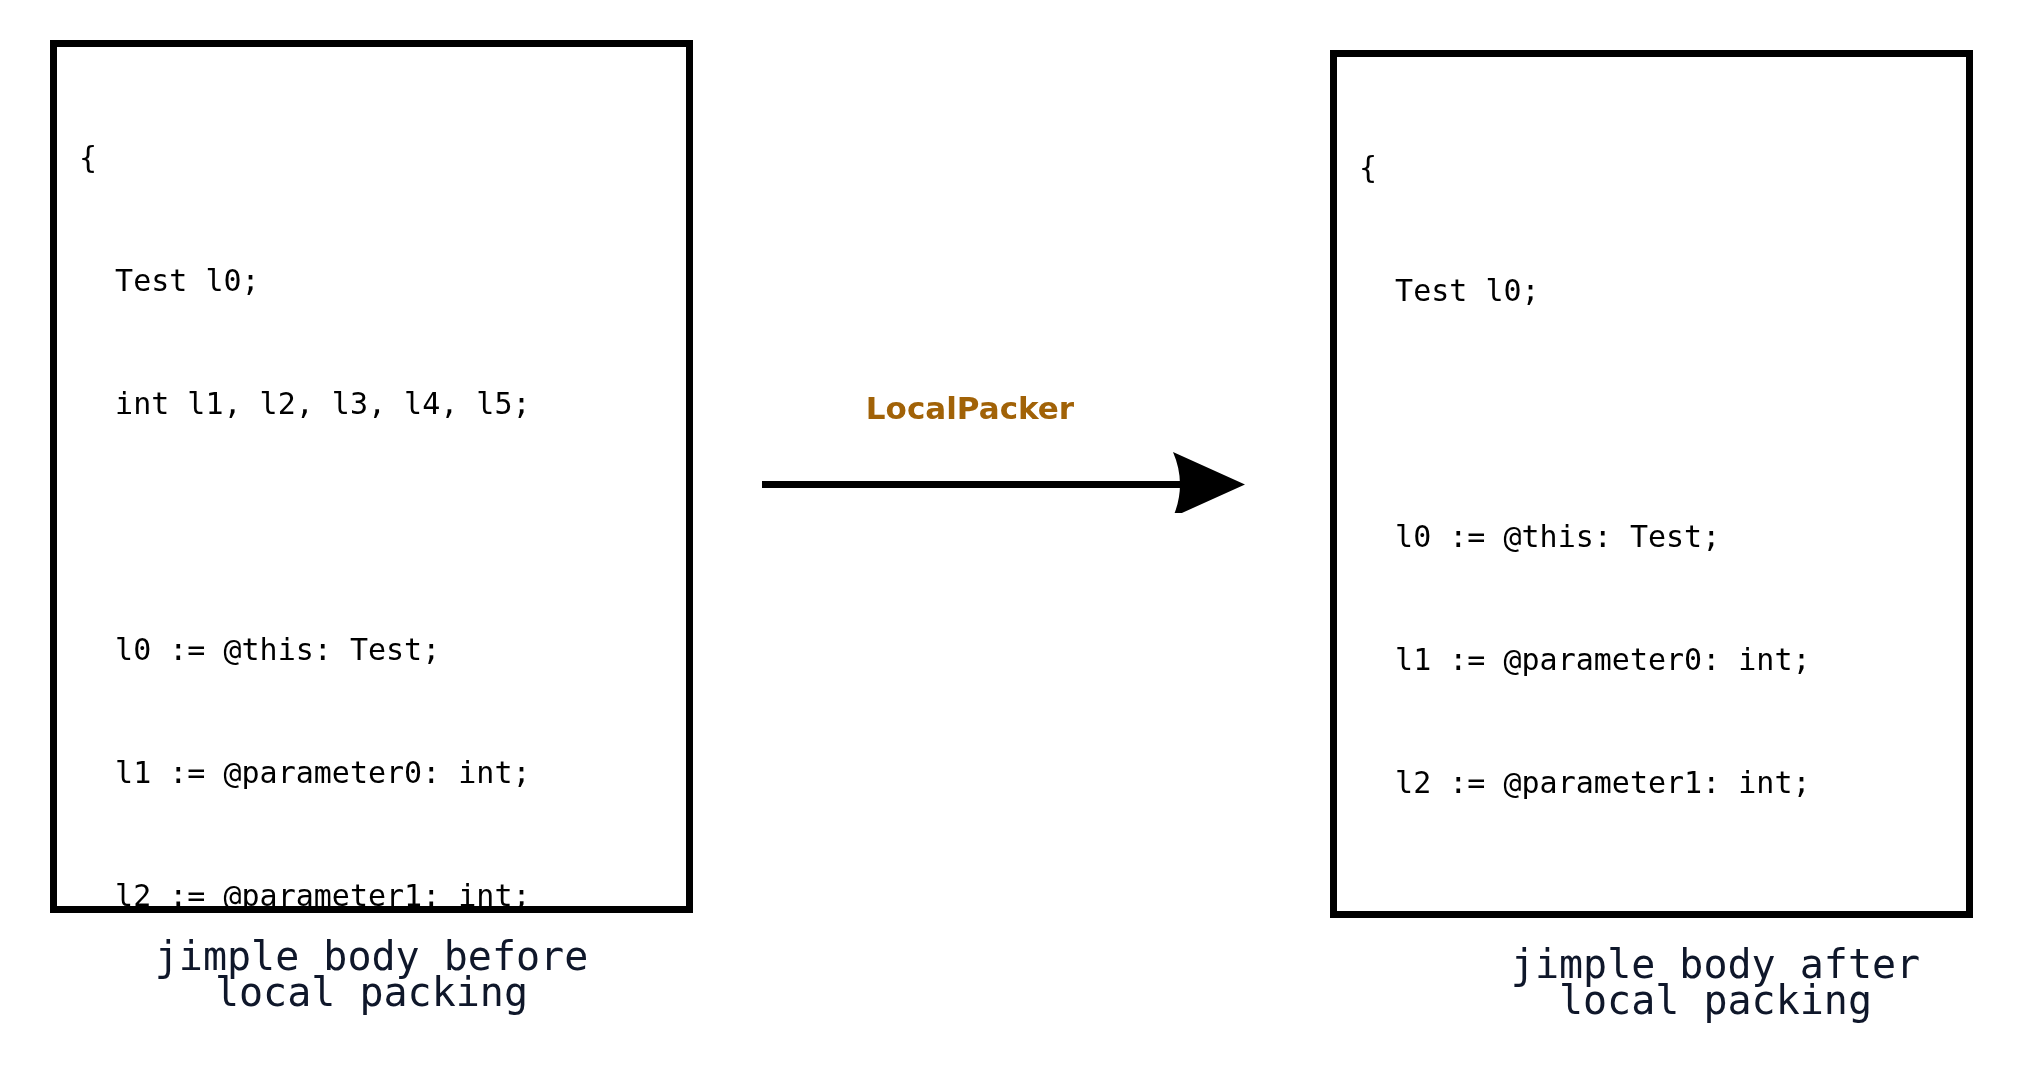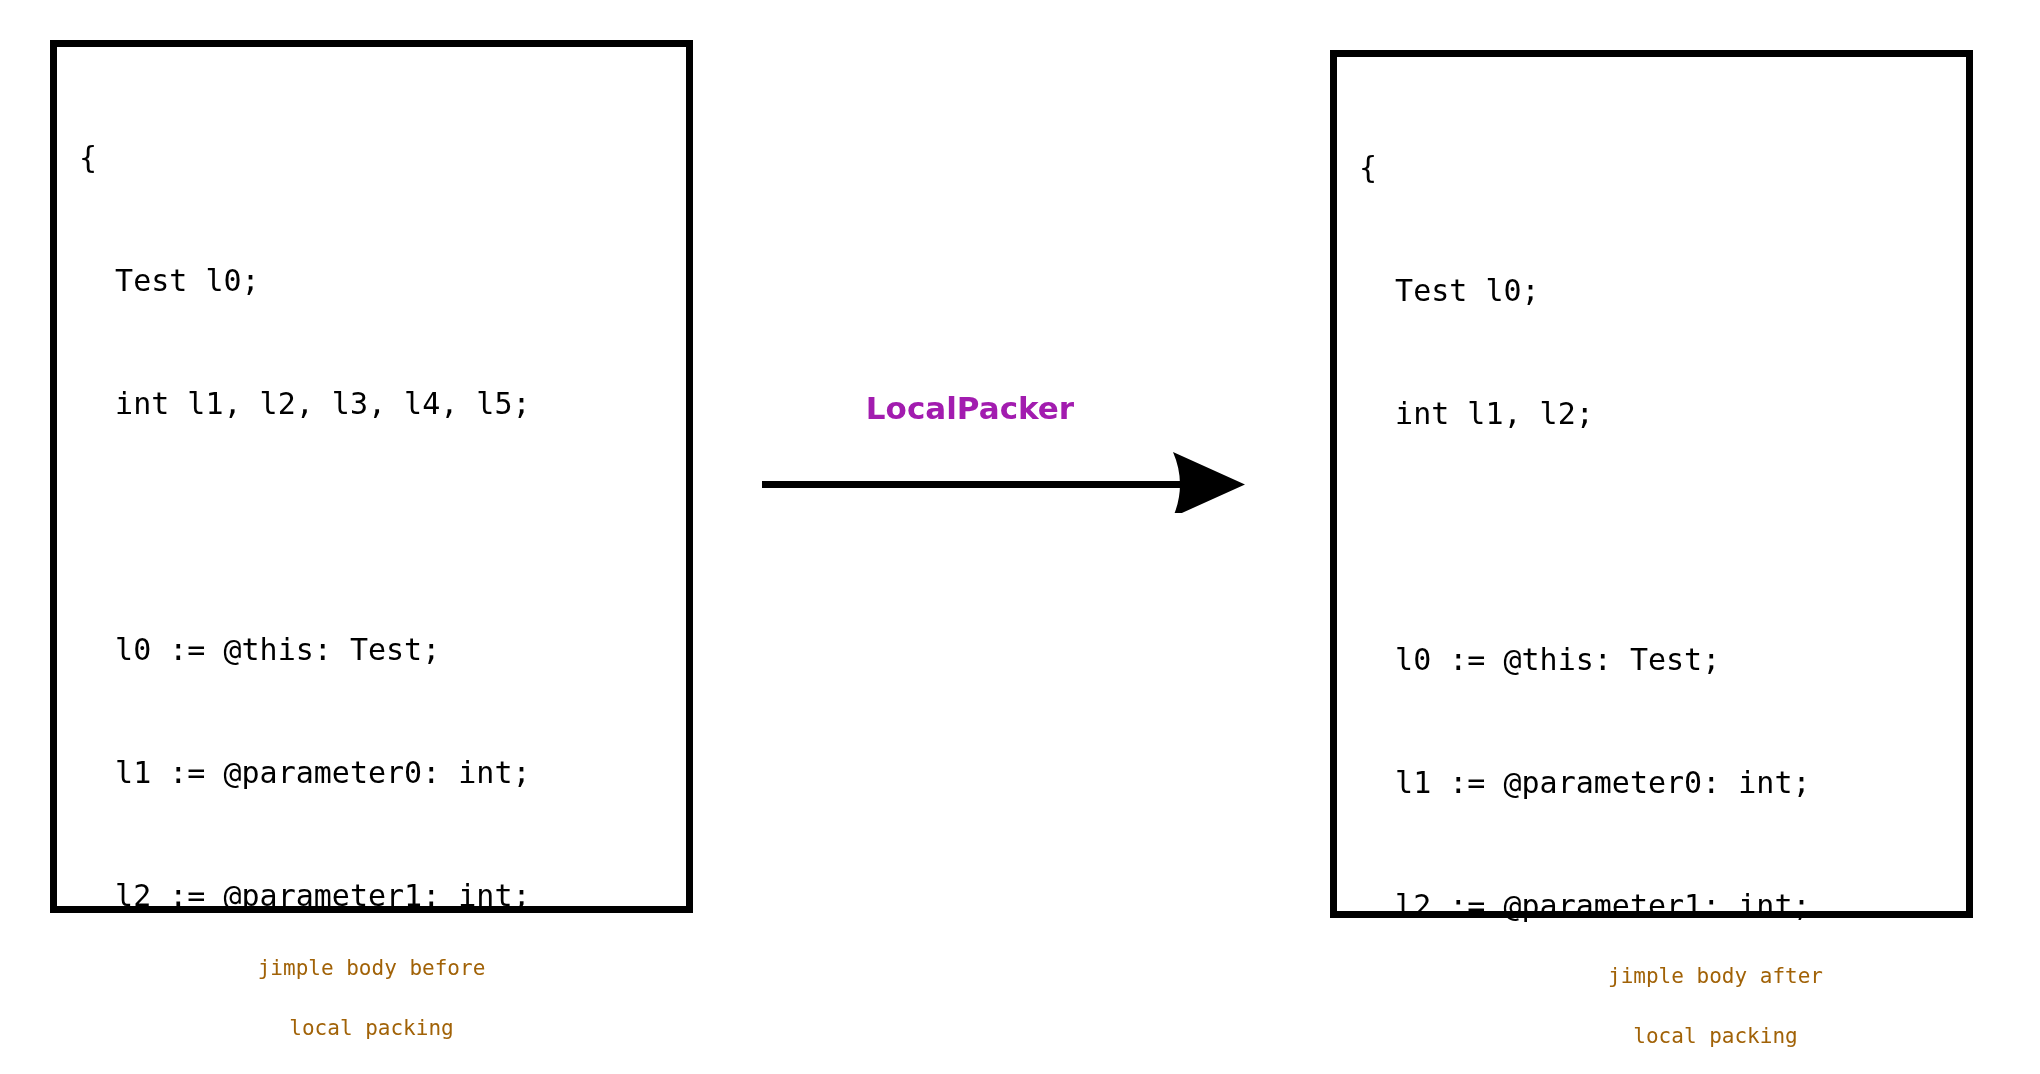--- a/index.html
+++ b/index.html
@@ -60,24 +60,24 @@
     white-space: pre;
   }
   .code-line.blank {
     min-height: 41px;
   }
 
   
   .panel-caption {
     position: absolute;
     font-family: "DejaVu Sans Mono", "Liberation Mono", monospace;
-    font-size: 21px;
-    line-height: 60px;
+    font-size: 40px;
+    line-height: 36px;
     text-align: center;
-    color: #a16207;
+    color: #0f172a;
     white-space: pre-line;
   }
   .panel-caption.left {
     left: 50px;
     top: 938px;
     width: 643px;
   }
   .panel-caption.right {
     left: 1394px;
     top: 946px;
@@ -95,21 +95,21 @@
   .arrow-label {
     position: absolute;
     left: 0;
     top: 0;
     width: 430px;
     text-align: center;
     font-family: "DejaVu Sans", "Liberation Sans", sans-serif;
     font-weight: bold;
     font-size: 31px;
     line-height: 40px;
-    color: #a21caf;
+    color: #a16207;
     white-space: nowrap;
   }
   .arrow-svg {
     position: absolute;
     left: 0;
     top: 55px;
     width: 500px;
     height: 70px;
     display: block;
   }
@@ -153,21 +153,20 @@
       <rect x="7" y="38" width="434" height="7" fill="#000000"></rect>
 
       <path d="M 490 41.5 L 418 9 Q 432 41.5 418 74 Z" fill="#000000"></path>
     </svg>
   </div>
 
   <div class="code-panel right">
     <div class="code-block">
       <span class="code-line">{</span>
       <span class="code-line">  Test l0;</span>
-      <span class="code-line">  int l1, l2;</span>
       <span class="code-line blank"></span>
       <span class="code-line">  l0 := @this: Test;</span>
       <span class="code-line">  l1 := @parameter0: int;</span>
       <span class="code-line">  l2 := @parameter1: int;</span>
       <span class="code-line blank"></span>
       
       
       
       
       

